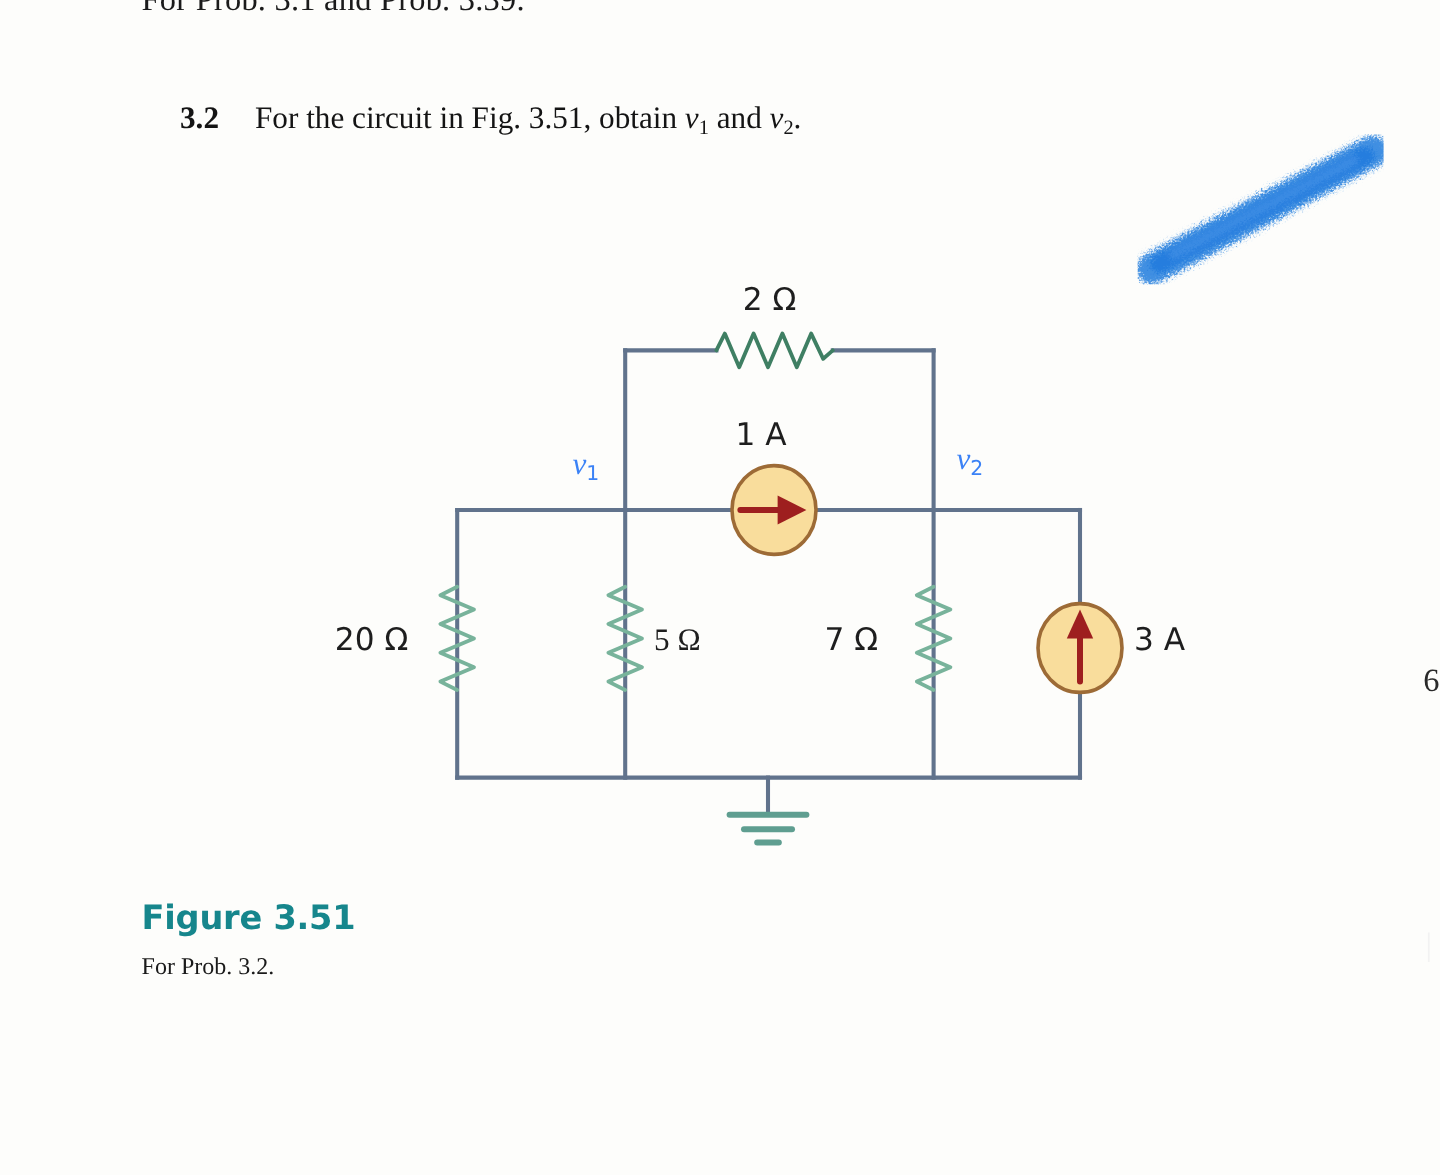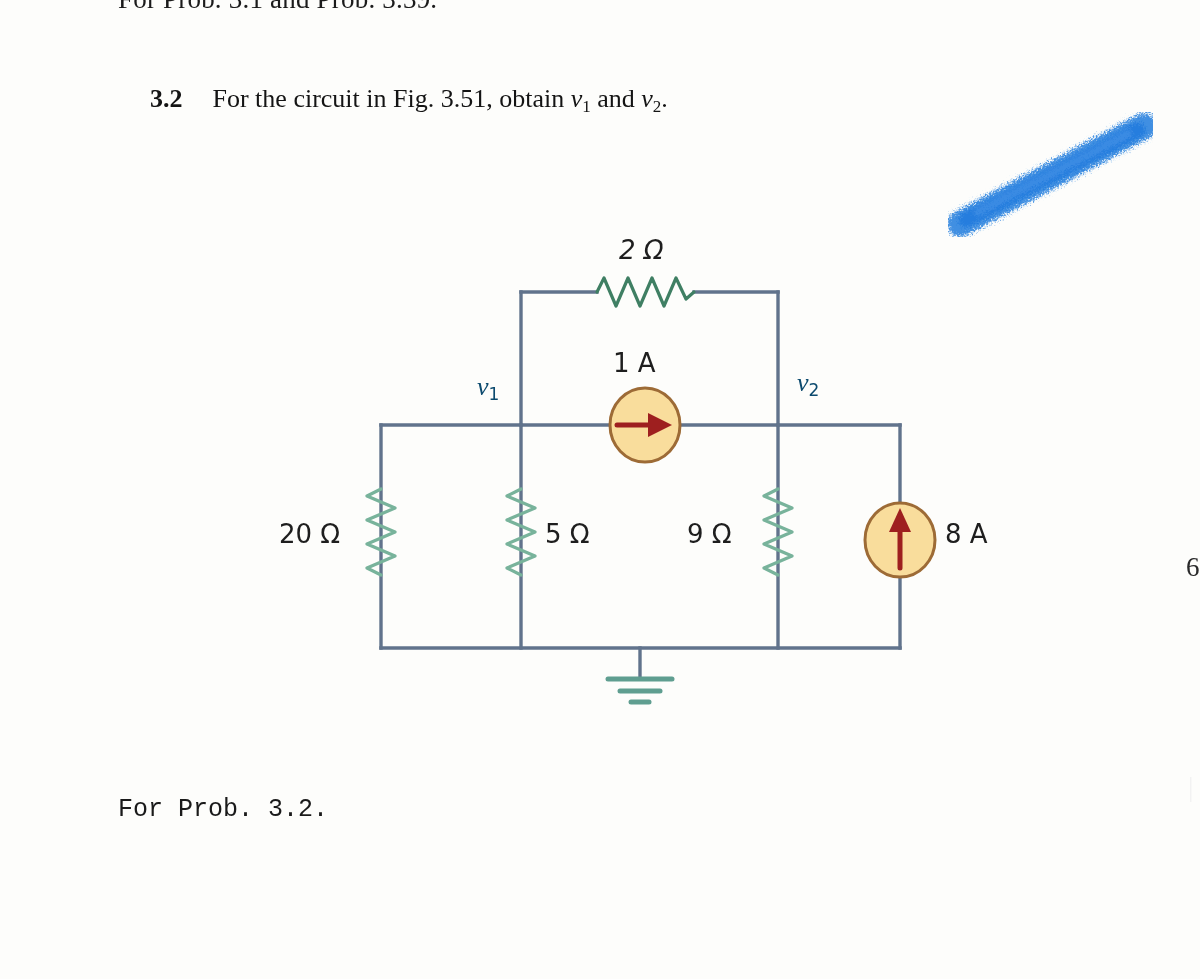--- a/index.html
+++ b/index.html
@@ -56,22 +56,22 @@
     font-size: 28px;
     font-weight: bold;
     color: #16868c;
     letter-spacing: -0.2px;
     white-space: nowrap;
   }
   .fig-caption {
     position: absolute;
     left: 118px;
     top: 795px;
-    font-family: Liberation Mono, monospace;
-    font-size: 25px;
+    font-family: Liberation Serif, serif;
+    font-size: 20px;
     color: #1a1a1a;
     white-space: nowrap;
   }
 
   
   .edge-glyph {
     position: absolute;
     font-family: "Liberation Serif", serif;
     font-size: 27px;
     color: #2a2a2a;
@@ -97,34 +97,34 @@
     font-family: "DejaVu Sans", sans-serif;
     font-size: 26px;
     color: #1e1e1e;
     white-space: nowrap;
   }
   .vlabel {
     position: absolute;
     font-family: "Liberation Serif", serif;
     font-style: italic;
     font-size: 26px;
-    color: #0c4a6e;
+    color: #3b82f6;
     white-space: nowrap;
   }
   .vlabel .sub {
     font-size: 17px;
     vertical-align: -0.3em;
     font-style: normal;
     font-family: "DejaVu Sans", sans-serif;
   }
 
-  .lbl-2ohm  { left: 619px; top: 235px; font-style: italic; }
+  .lbl-2ohm  { left: 619px; top: 235px; }
   .lbl-6a    { left: 613px; top: 348px; }
   .lbl-10ohm { left: 279px; top: 519px; }
-  .lbl-5ohm  { left: 545px; top: 519px; }
+  .lbl-5ohm  { left: 545px; top: 519px; font-family: Liberation Serif, serif; }
   .lbl-4ohm  { left: 687px; top: 519px; }
   .lbl-3a    { left: 945px; top: 519px; }
   .lbl-v1    { left: 477px; top: 372px; }
   .lbl-v2    { left: 797px; top: 368px; }
 
   
   .highlight {
     position: absolute;
     left: 948px;
     top: 112px;
@@ -210,25 +210,26 @@
       <line x1="608" y1="679" x2="672" y2="679" stroke-width="5"></line>
       <line x1="620" y1="691" x2="660" y2="691" stroke-width="5"></line>
       <line x1="631" y1="702" x2="649" y2="702" stroke-width="5"></line>
     </g>
   </svg>
 
   <div class="clabel lbl-2ohm">2 Ω</div>
   <div class="clabel lbl-6a">1 A</div>
   <div class="clabel lbl-10ohm">20 Ω</div>
   <div class="clabel lbl-5ohm">5 Ω</div>
-  <div class="clabel lbl-4ohm">9 Ω</div>
-  <div class="clabel lbl-3a">8 A</div>
+  <div class="clabel lbl-4ohm">7 Ω</div>
+  <div class="clabel lbl-3a">3 A</div>
 
   <div class="vlabel lbl-v1"><span>v</span><span class="sub">1</span></div>
 
   <div class="vlabel lbl-v2"><span>v</span><span class="sub">2</span></div>
 
+  <div class="fig-title">Figure 3.51</div>
   <div class="fig-caption">For Prob. 3.2.</div>
 
   <div class="edge-glyph g1">6</div>
   <div class="edge-glyph g2">|</div>
 
 </div>
 
 </body></html>

